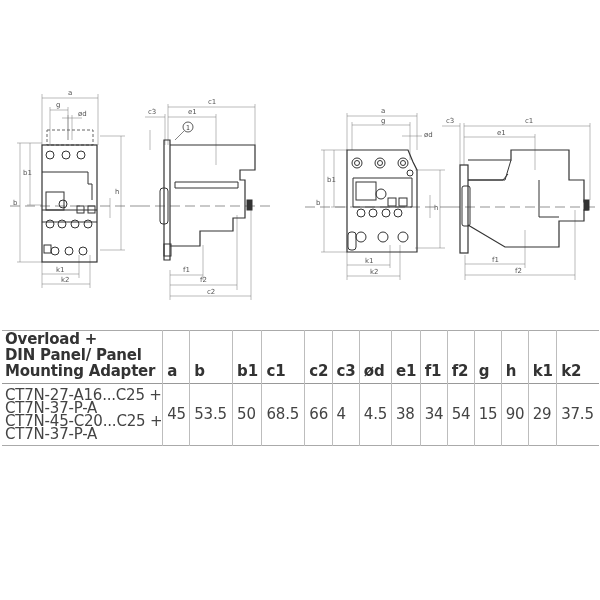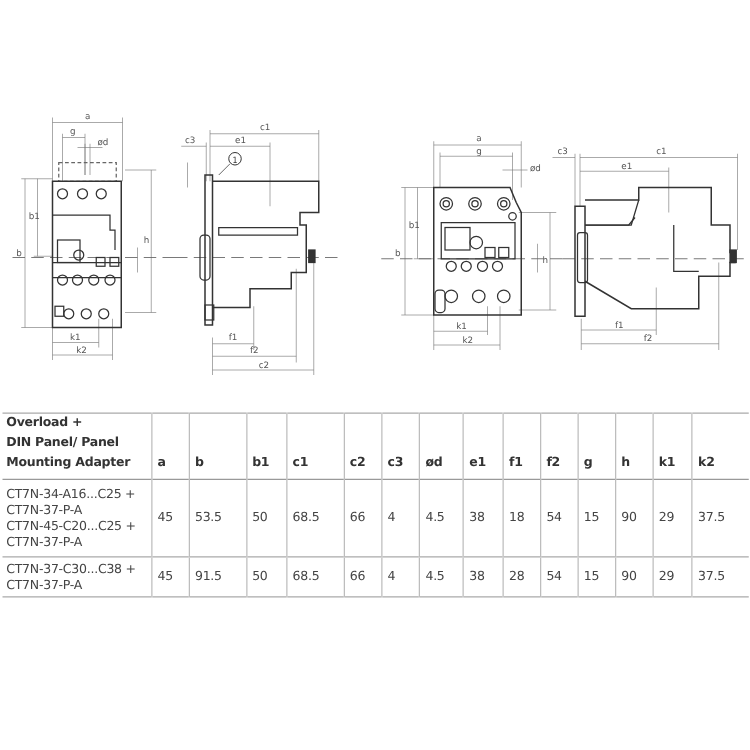--- a/index.html
+++ b/index.html
@@ -2,21 +2,21 @@
 <html><head>
 <meta charset="utf-8">
 <style>
   html, body { margin:0; padding:0; background:#ffffff; }
   body { width:600px; height:600px; position:relative; overflow:hidden;
          font-family:"DejaVu Sans Condensed","DejaVu Sans", sans-serif; color:#333; }
   .drawings { position:absolute; left:0; top:0; width:600px; height:320px; }
   .drawings svg { width:600px; height:320px; }
   .dim { font-family:"DejaVu Sans", sans-serif; font-size:7px; fill:#555; }
   table.spec { position:absolute; left:2px; top:330px; width:597px; border-collapse:collapse;
-               font-size:10px; font-family:"DejaVu Sans", sans-serif; color:#444; }
+               font-size:15px; font-family:"DejaVu Sans", sans-serif; color:#444; }
   table.spec td, table.spec th { border-left:1px solid #bdbdbd; padding:0 0 0 4px; text-align:left;
                                  vertical-align:middle; font-weight:normal; letter-spacing:-0.2px;}
   table.spec tr > :first-child { border-left:none; padding-left:3px; }
   table.spec thead tr { border-top:1.5px solid #aaa; border-bottom:1.5px solid #999; }
   table.spec thead th { font-weight:bold; color:#333; vertical-align:bottom; padding-bottom:4px; height:48px; line-height:16px; }
   table.spec tbody tr { border-bottom:1.5px solid #aaa; }
   table.spec tbody td { line-height:13px; }
   .model-cell { white-space:nowrap; width:116px; }
   .r1 { height:62px; } .r2 { height:32px; } .r3 { height:28px; }
 </style>
@@ -230,54 +230,34 @@
       <th>f2</th>
       <th>g</th>
       <th>h</th>
       <th>k1</th>
       <th>k2</th>
     </tr>
   </thead>
   <tbody>
     <tr class="r1">
       <td class="model-cell">
-        <div>CT7N-34-A16...C25 +</div>
+        <div>CT7N-27-A16...C25 +</div>
         <div>CT7N-37-P-A</div>
         <div>CT7N-45-C20...C25 +</div>
         <div>CT7N-37-P-A</div>
       </td>
       <td>45</td>
       <td>53.5</td>
       <td>50</td>
       <td>68.5</td>
       <td>66</td>
       <td>4</td>
       <td>4.5</td>
       <td>38</td>
-      <td>18</td>
-      <td>54</td>
-      <td>15</td>
-      <td>90</td>
-      <td>29</td>
-      <td>37.5</td>
-    </tr>
-    <tr class="r2">
-      <td class="model-cell">
-        <div>CT7N-37-C30...C38 +</div>
-        <div>CT7N-37-P-A</div>
-      </td>
-      <td>45</td>
-      <td>91.5</td>
-      <td>50</td>
-      <td>68.5</td>
-      <td>66</td>
-      <td>4</td>
-      <td>4.5</td>
-      <td>38</td>
-      <td>28</td>
+      <td>34</td>
       <td>54</td>
       <td>15</td>
       <td>90</td>
       <td>29</td>
       <td>37.5</td>
     </tr>
   </tbody>
 </table>
 
 </body></html>

